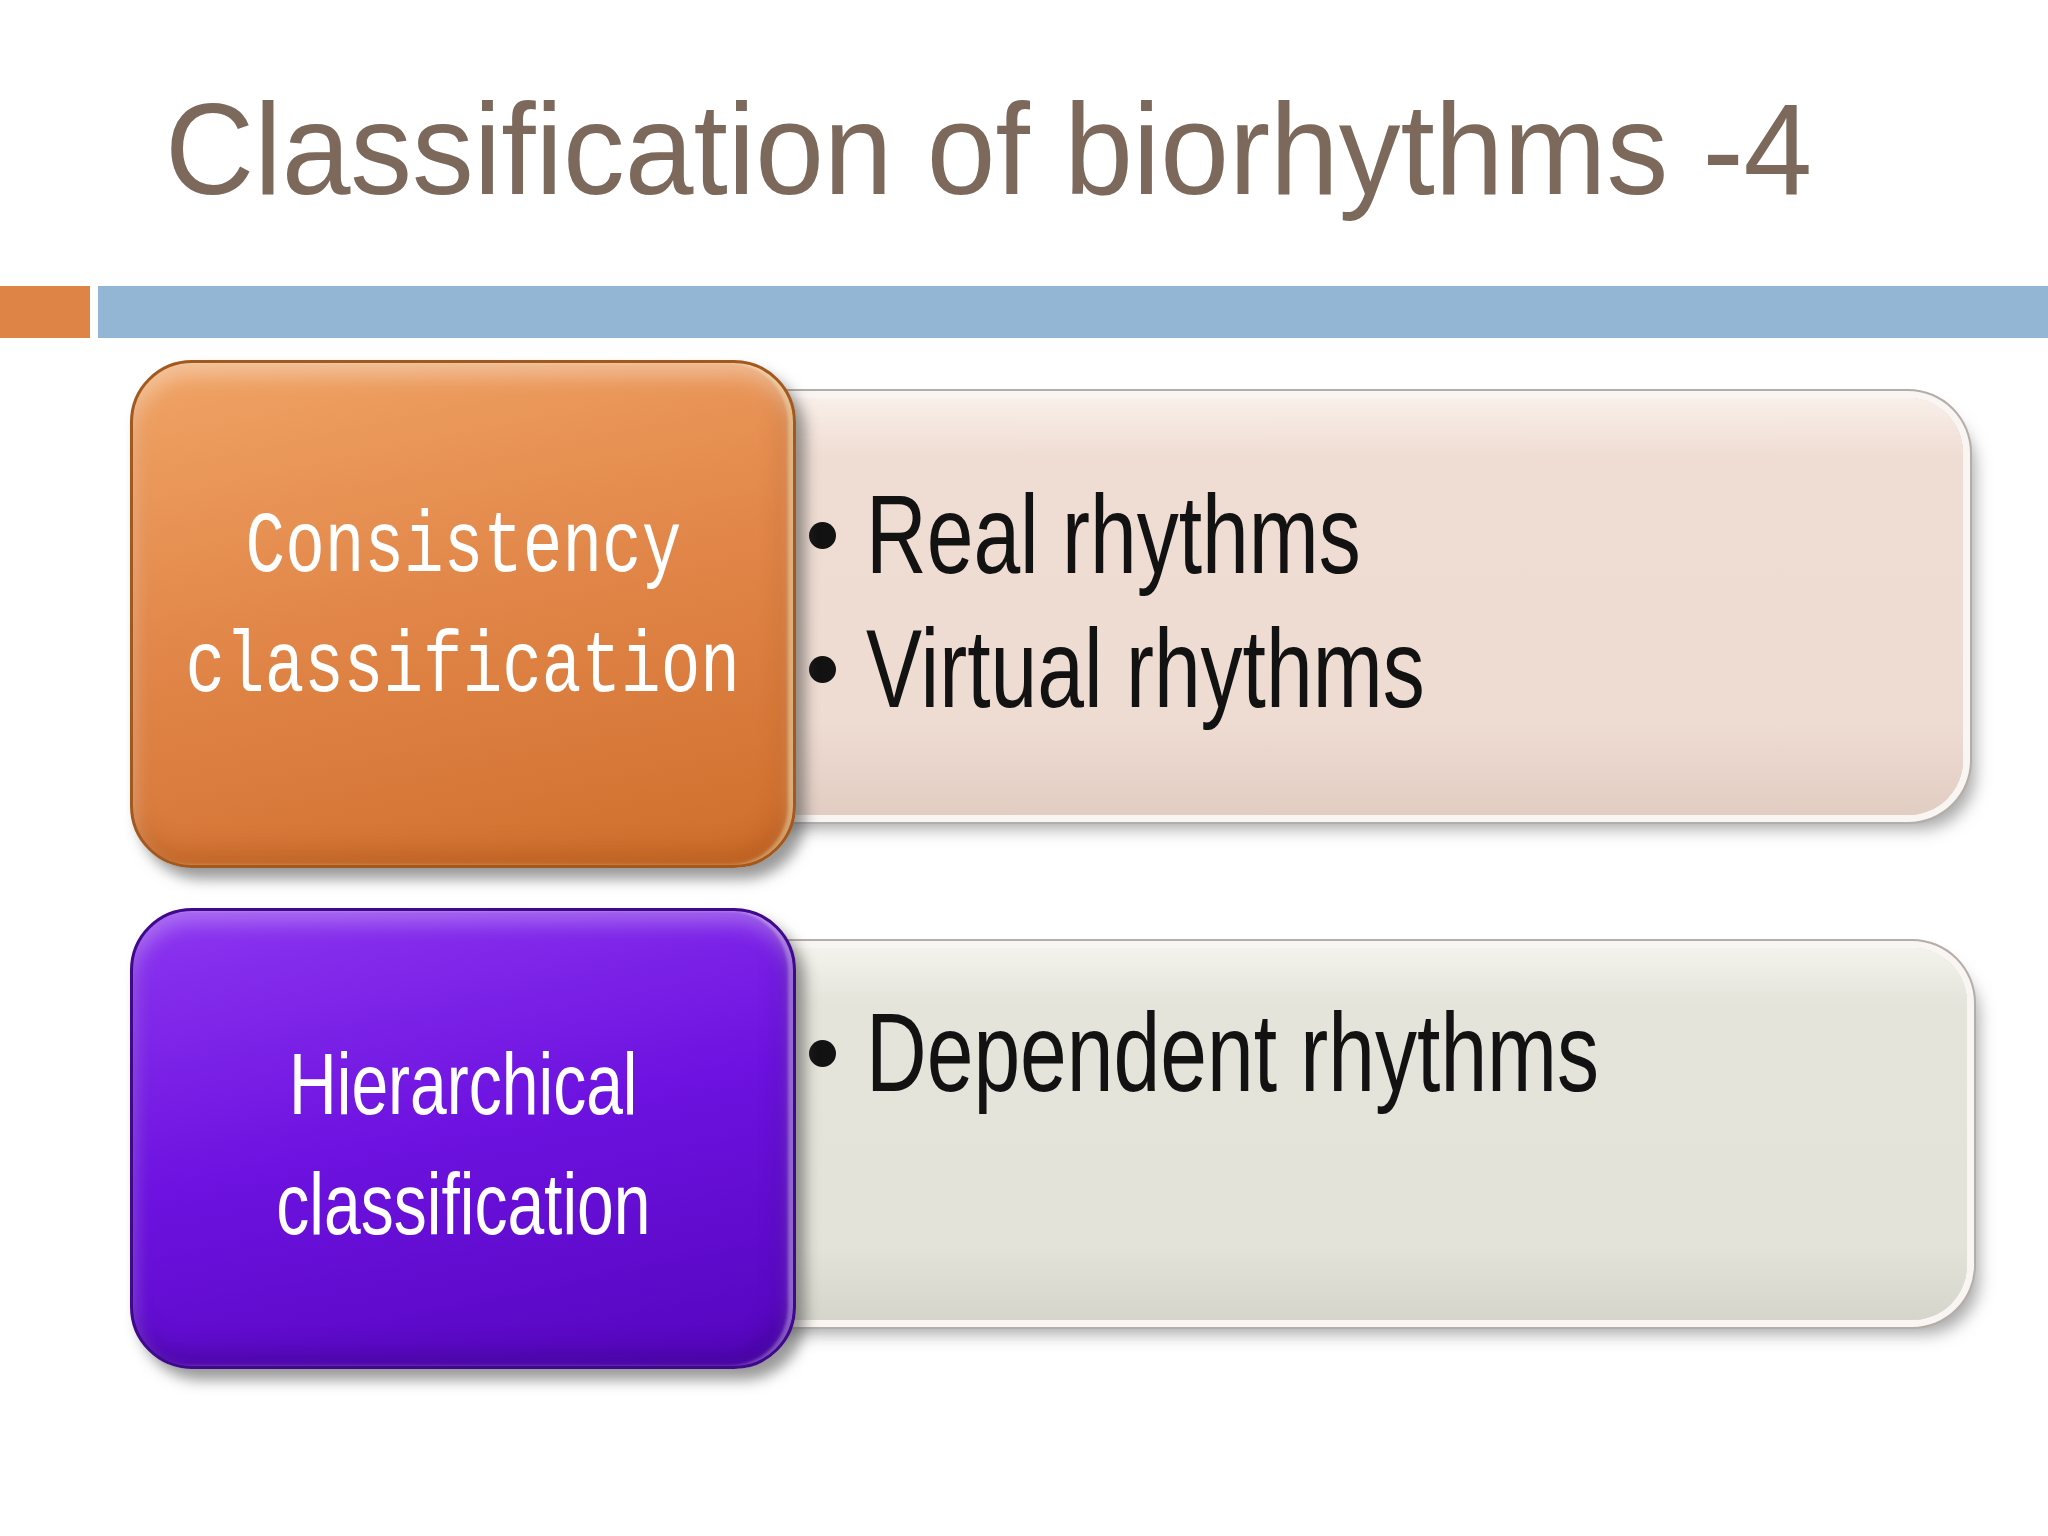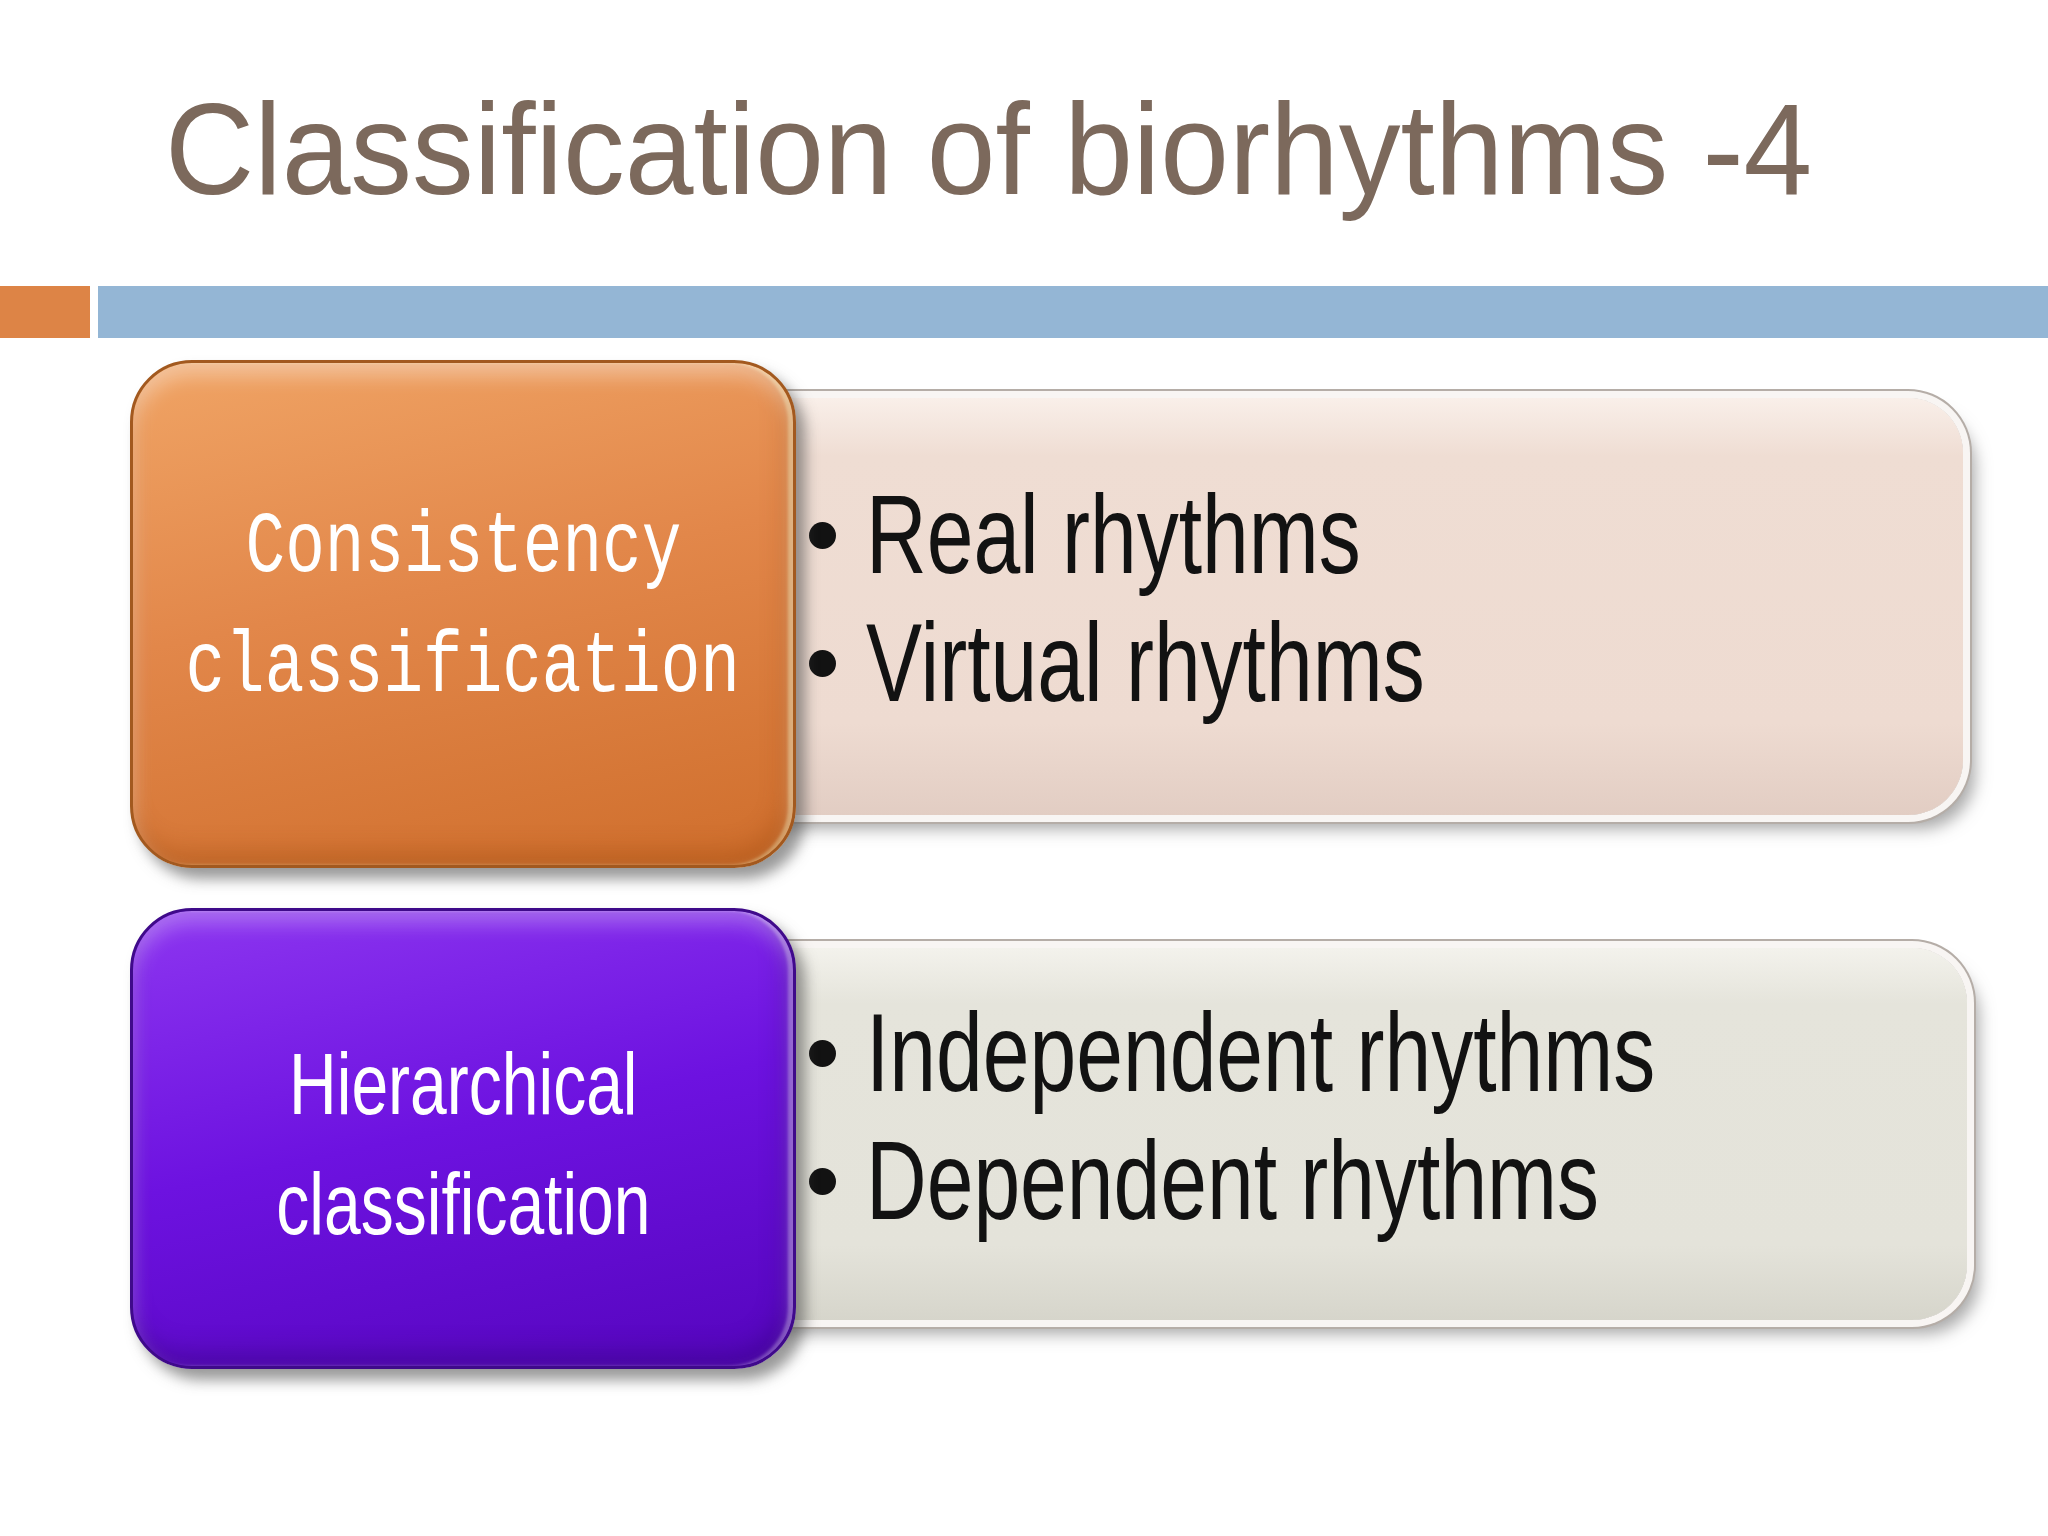--- a/index.html
+++ b/index.html
@@ -58,21 +58,21 @@
     left: 700px; top: 948px;
     width: 1267px; height: 372px;
     background: linear-gradient(180deg, #f3f2ec 0%, var(--panel2-fill, #e5e4db) 15%, #e4e3da 80%, #d6d5cb 100%);
   }
 
   .bullets {
     position: absolute;
     left: 109px;
     display: flex;
     flex-direction: column;
-    gap: 16px;
+    gap: 22px;
   }
   .bullets-1 { top: 81px; }
   .bullets-2 { top: 49px; }
   .bullet-line {
     display: flex;
     align-items: center;
     height: 112px;
   }
   .bullet-dot {
     width: 27px; height: 27px;
@@ -164,24 +164,20 @@
     <div class="shape-label">
       <span class="shape-label-line">Consistency</span>
       <span class="shape-label-line">classification</span>
     </div>
   </div>
 
   <div class="panel panel-2">
     <div class="bullets bullets-2">
       <div class="bullet-line">
         <span class="bullet-dot"></span>
-        <span class="bullet-text">Independent rhythms</span>
-      </div>
-      <div class="bullet-line">
-        <span class="bullet-dot"></span>
         <span class="bullet-text">Dependent rhythms</span>
       </div>
     </div>
   </div>
   <div class="shape shape-2">
     <div class="shape-label">
       <span class="shape-label-line">Hierarchical</span>
       <span class="shape-label-line">classification</span>
     </div>
   </div>

